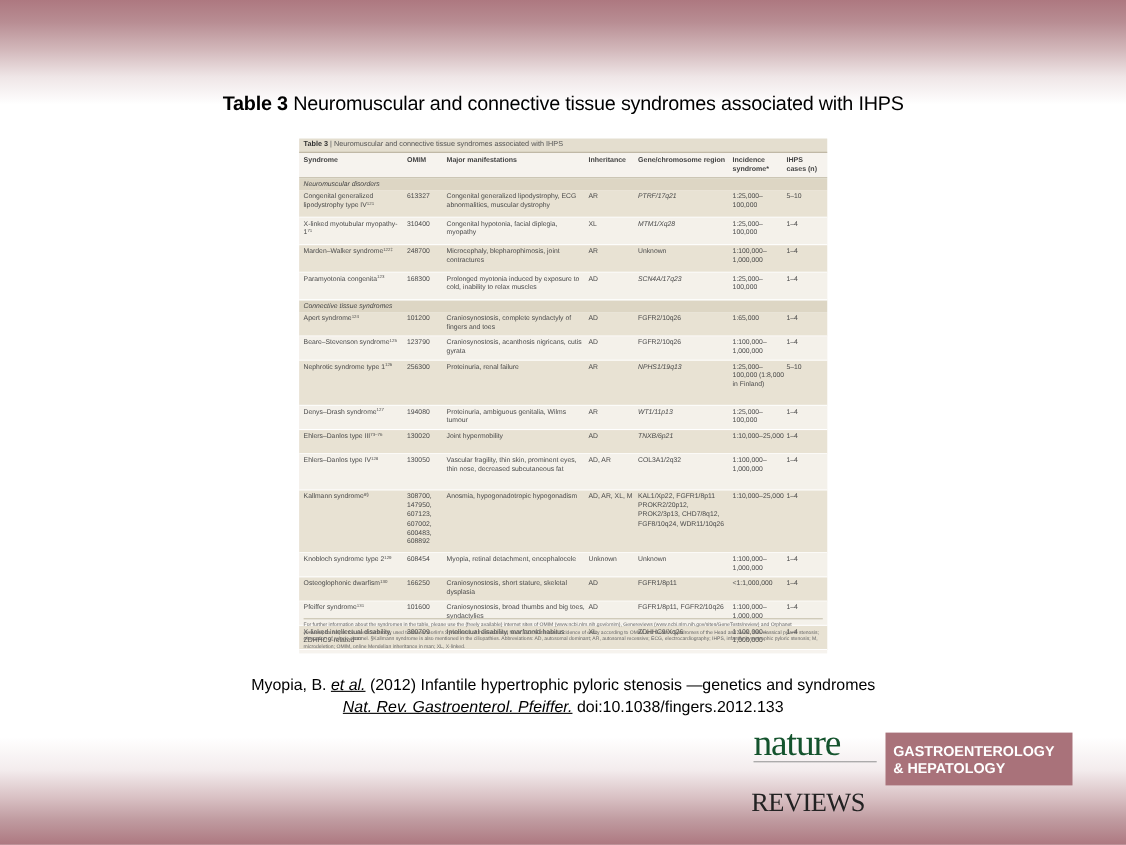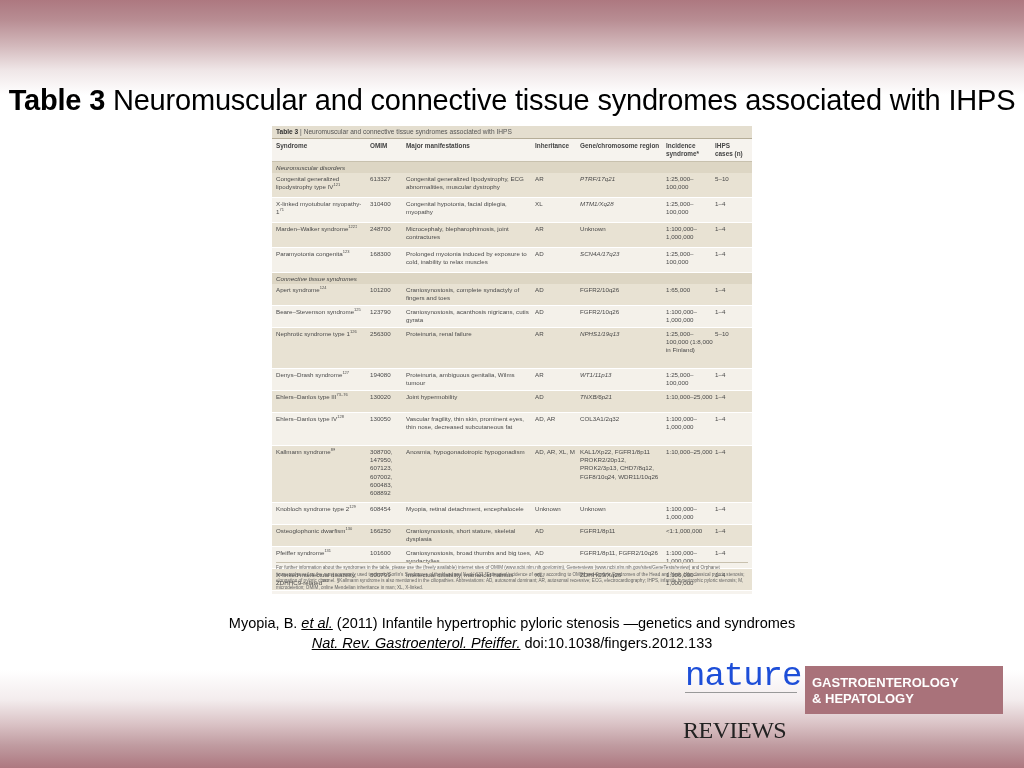--- a/index.html
+++ b/index.html
@@ -5,21 +5,21 @@
   html, body { margin:0; padding:0; }
   body {
     width:1024px; height:768px; overflow:hidden; position:relative;
     background: linear-gradient(to bottom,
       #ad7880 0px, #b88d93 20px, #d2b7ba 45px, #efe6e7 70px, #ffffff 95px,
       #ffffff 670px, #f3eced 700px, #d9c1c4 725px, #c09ca1 745px, #ad7880 768px);
     font-family: "Liberation Sans", sans-serif;
   }
   .slide-title {
     position:absolute; left:0; right:0; top:84px; text-align:center;
-    font-size:29px; color:#000; letter-spacing:-0.2px;
+    font-size:18px; color:#000; letter-spacing:-0.2px;
   }
   .slide-title b { font-weight:bold; }
 
   .table-img {
     position:absolute; left:272px; top:126px; width:480px; height:468px;
     background:#f6f3ee; font-family:"Liberation Sans", sans-serif;
     color:#4a4a4a; font-size:6.2px; line-height:8.2px;
   }
   .tbl-caption {
     height:12px; background:#e4decf; border-bottom:1px solid #b5ad98;
@@ -54,30 +54,30 @@
   }
 
   .citation {
     position:absolute; left:0; right:0; top:613px; text-align:center;
     font-size:14.5px; line-height:20px; color:#000;
   }
   .citation i { font-style:italic;text-decoration:underline; }
 
   .logo { position:absolute; left:683px; top:665px; width:290px; height:50px; }
   .logo-nature {
-    position:absolute; left:2px; top:-6px; font-family:Liberation Mono, monospace;
-    font-size:34px; color:#1d4ed8; letter-spacing:-1px; line-height:34px;text-align:right;
+    position:absolute; left:2px; top:-6px; font-family:Liberation Serif, serif;
+    font-size:34px; color:#14532d; letter-spacing:-1px; line-height:34px;text-align:right;
   }
   .logo-rule { position:absolute; left:2px; top:27px; width:112px; height:1px; background:#999; }
   .logo-reviews {
     position:absolute; left:0px; top:26px; font-family:"Liberation Serif", serif;
     font-size:24px; color:#222; letter-spacing:-0.5px; line-height:24px;margin-top:27px;
   }
   .logo-box {
-    position:absolute; left:122px; top:1px; width:198px; height:48px; background:#a9727a;
+    position:absolute; left:122px; top:1px; width:170px; height:48px; background:#a9727a;
     color:#fff; font-weight:bold; font-size:13px; line-height:16px; padding:9px 0 0 7px; box-sizing:border-box;
   }
 </style>
 </head>
 <body>
 
 <div class="slide-title">
   <b>Table 3</b><span> Neuromuscular and connective tissue syndromes associated with IHPS</span>
 </div>
 
@@ -230,21 +230,21 @@
         <div class="c c3"><span>XL</span></div>
         <div class="c c4"><span>ZDHHC9/Xq26</span></div>
         <div class="c c5"><span>1:100,000–1,000,000</span></div>
         <div class="c c6"><span>1–4</span></div>
       </div>
     </div>
   <div class="tbl-footnote">For further information about the syndromes in the table, please use the (freely available) internet sites of OMIM (www.ncbi.nlm.nih.gov/omim), Genereviews (www.ncbi.nlm.nih.gov/sites/GeneTests/review) and Orphanet (www.orpha.net) or the most commonly used textbook 'Gorlin's Syndromes of the Head and Neck'.133 *Estimated incidence of entity according to OMIM and Gorlin's Syndromes of the Head and Neck. ‡No classical pyloric stenosis; elongation of pyloric channel. §Kallmann syndrome is also mentioned in the ciliopathies. Abbreviations: AD, autosomal dominant; AR, autosomal recessive; ECG, electrocardiography; IHPS, infantile hypertrophic pyloric stenosis; M, microdeletion; OMIM, online Mendelian inheritance in man; XL, X-linked.</div>
 </div>
 
 <div class="citation">
-  <div><span>Myopia, B. </span><i>et al.</i><span> (2011) Infantile hypertrophic pyloric stenosis —genetics and syndromes</span></div>
+  <div><span>Myopia, B. </span><i>et al.</i><span> (2012) Infantile hypertrophic pyloric stenosis —genetics and syndromes</span></div>
   <div><i>Nat. Rev. Gastroenterol. Pfeiffer.</i><span> doi:10.1038/fingers.2012.133</span></div>
 </div>
 
 <div class="logo">
   <div class="logo-nature">nature</div>
   <div class="logo-rule"></div>
   <div class="logo-reviews">REVIEWS</div>
   <div class="logo-box">
     <div>GASTROENTEROLOGY</div>
     <div>&amp; HEPATOLOGY</div>

